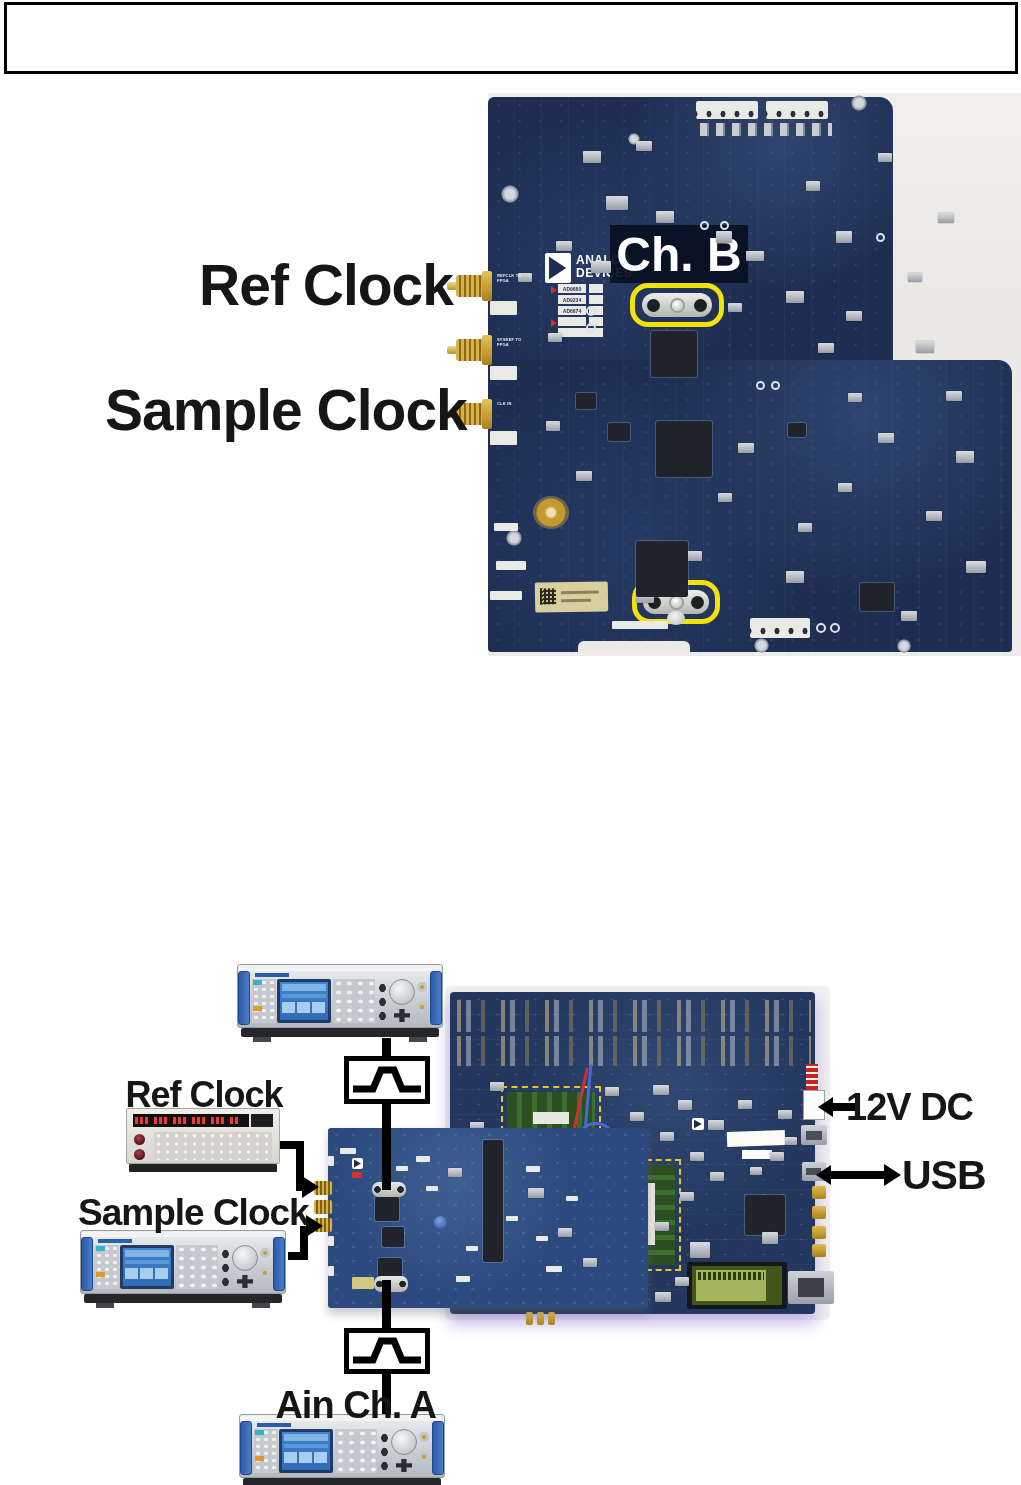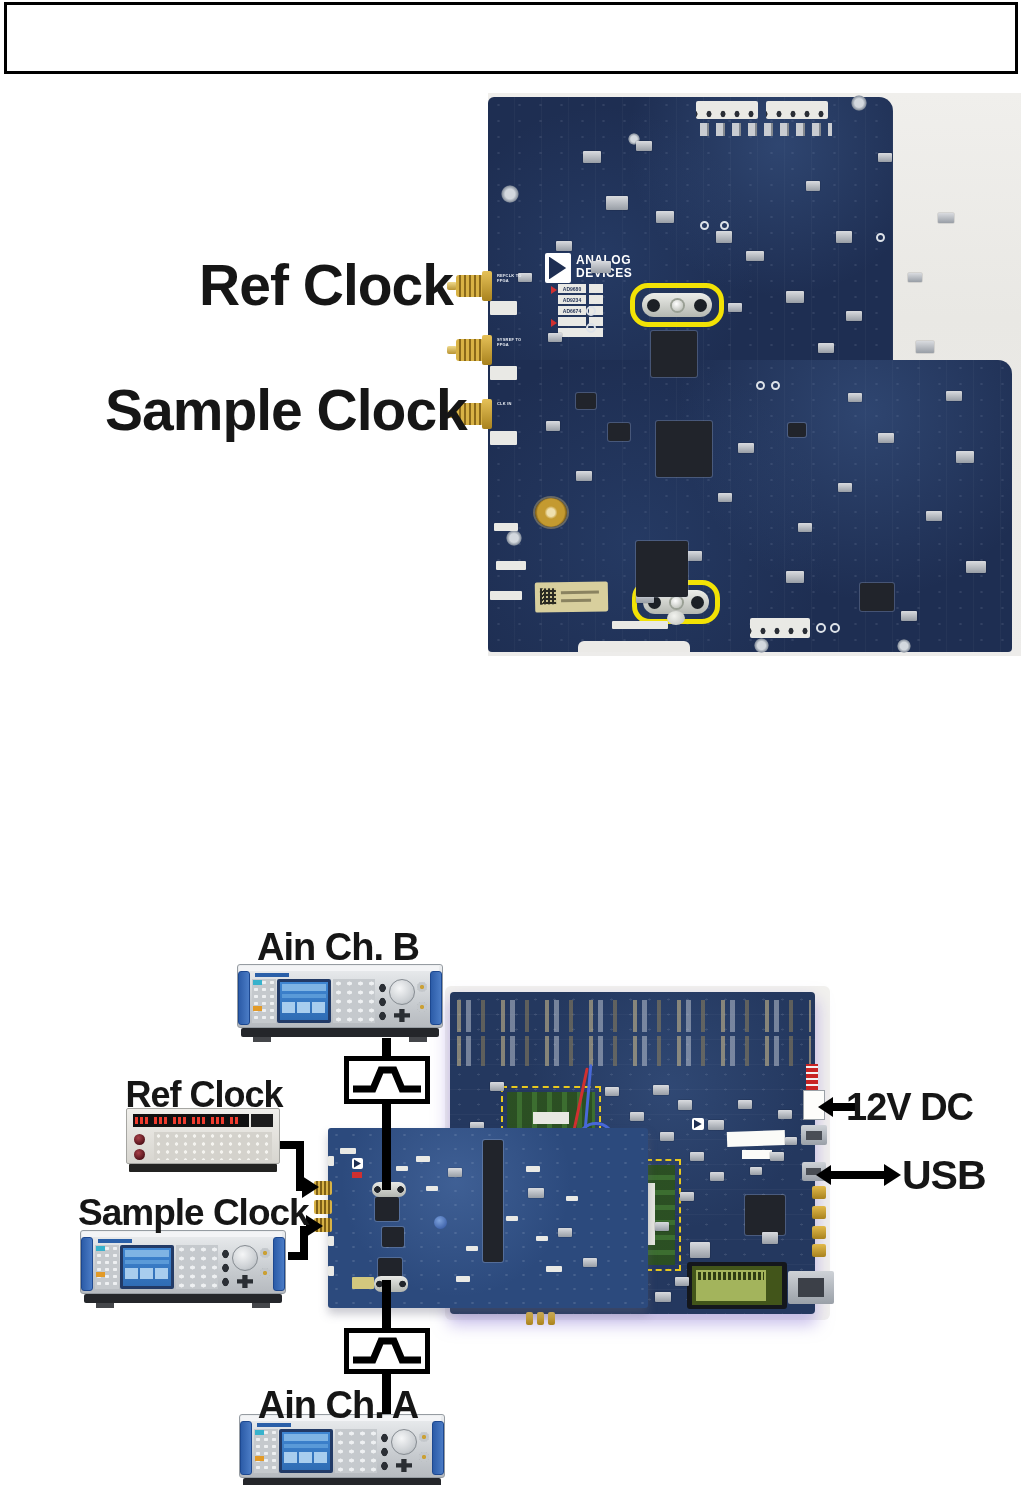--- a/index.html
+++ b/index.html
@@ -181,20 +181,23 @@
       <div style="position:relative;height:11px;">
         <span class="abs" style="left:-7px;top:2px;width:0;height:0;border-top:4px solid transparent;border-bottom:4px solid transparent;border-left:6px solid #d03030;"></span>
         <span class="abs ptab-cell" style="left:0;top:0;width:28px;height:9px;"></span>
         <span class="abs ptab-cell" style="left:31px;top:0;width:14px;height:9px;"></span>
       </div>
       <div style="position:relative;height:11px;">
         <span class="abs ptab-cell" style="left:0;top:0;width:45px;height:9px;"></span>
       </div>
     </div>
 
+    <div class="abs ch-patch" style="left:122px;top:132px;width:138px;height:58px;">
+      <span>Ch. B</span>
+    </div>
     <div class="abs yhl" style="left:142px;top:190px;width:94px;height:44px;">
       <div class="abs dumb" style="left:7px;top:5px;width:70px;height:24px;">
         <span class="hole-l"></span>
         <span class="hole-r"></span>
         <span class="pin"></span>
       </div>
     </div>
 
     <div class="abs yhl" style="left:144px;top:487px;width:88px;height:44px;">
       <div class="abs dumb" style="left:6px;top:5px;width:66px;height:24px;">
@@ -548,19 +551,18 @@
       </div>
       <div class="f-key"></div>
       <div class="f-dark"></div>
       <div class="knob"></div>
       <div class="dpad"></div>
       <div class="bnc1"></div>
       <div class="bnc2"></div>
       <div class="base"></div>
     </div>
 
-  <div class="abs lbl" style="left:240px;top:926px;width:196px;font-size:38px;text-align:center;z-index:30;">Ain Ch. B</div>
   <div class="abs lbl" style="left:124px;top:1074px;width:160px;font-size:36px;text-align:center;z-index:30;">Ref Clock</div>
   <div class="abs lbl" style="left:78px;top:1192px;width:216px;font-size:37px;text-align:center;z-index:30;">Sample Clock</div>
-  <div class="abs lbl" style="left:240px;top:1384px;width:196px;font-size:38px;text-align:center;z-index:30;">Ain Ch. A</div>
+  <div class="abs lbl" style="left:240px;top:1384px;width:196px;font-size:38px;text-align:right;z-index:30;">Ain Ch. A</div>
   <div class="abs lbl" style="left:846px;top:1086px;width:140px;font-size:38px;z-index:30;">12V DC</div>
   <div class="abs lbl" style="left:902px;top:1152px;width:100px;font-size:41px;z-index:30;">USB</div>
 </div>
 
 </body></html>

